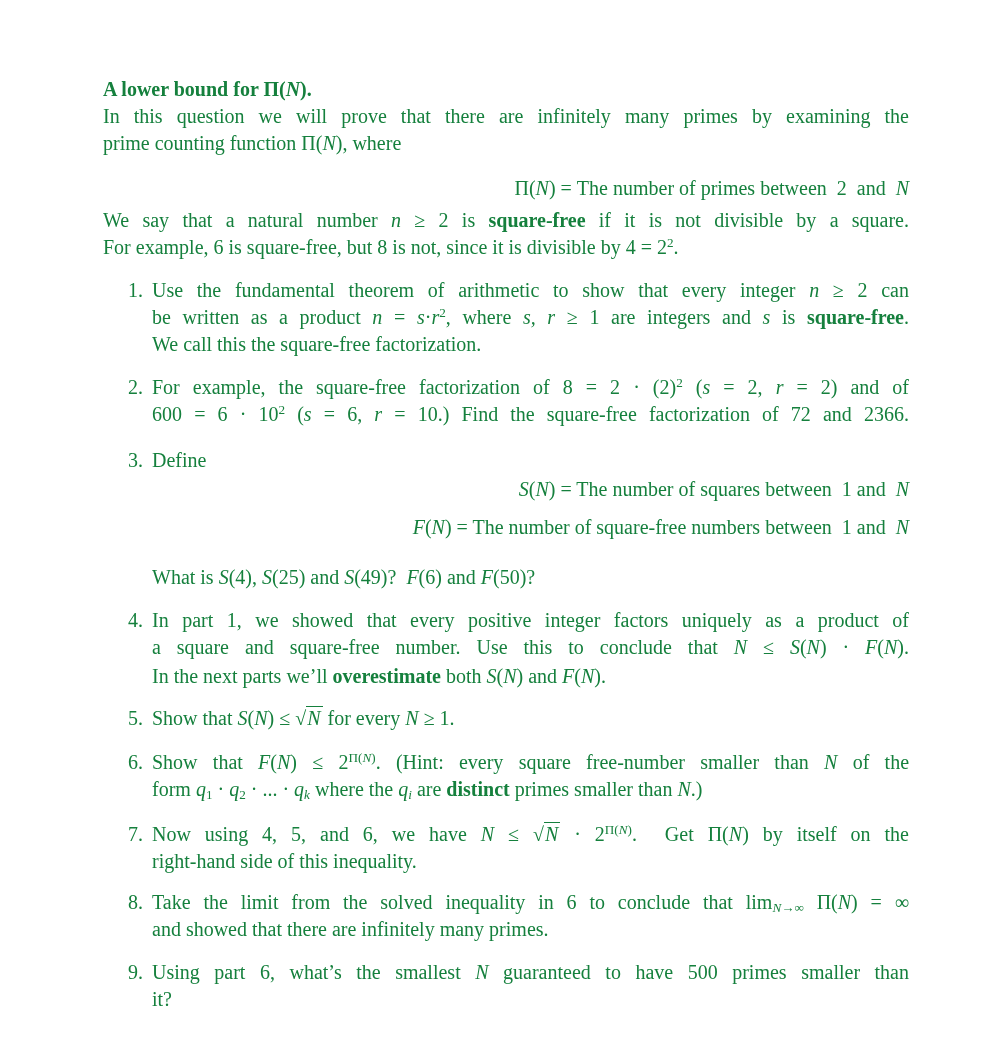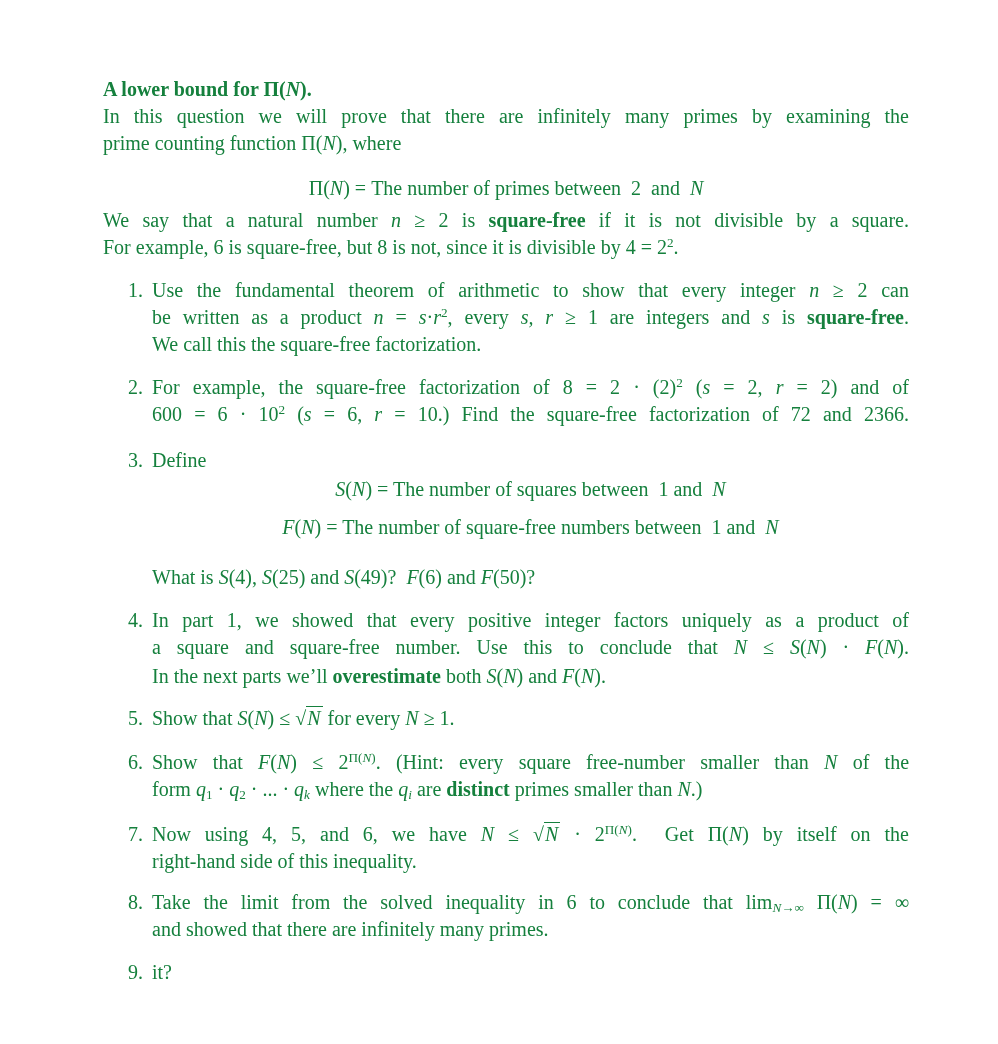--- a/index.html
+++ b/index.html
@@ -15,21 +15,21 @@
     color: #15803d;
   }
   .doc {
     position: absolute;
     left: 103px;
     top: 76px;
     width: 806px;
   }
   .line { min-height: 27px; }
   .j { text-align: justify; text-align-last: justify; }
-  .deq { text-align: center; }
+  .deq { text-align: right; }
   .bf { font-weight: bold; }
   .mi { font-style: italic; }
   .bi { font-weight: bold; font-style: italic; }
   sup { font-size: 66%; line-height: 0; vertical-align: baseline; position: relative; top: -0.5em; }
   sub { font-size: 66%; line-height: 0; vertical-align: baseline; position: relative; top: 0.22em; }
   .sqrt { white-space: nowrap; }
   .sqrt .ovl { border-top: 1.4px solid currentColor; padding: 0 2px 0 1px; }
   .item { position: relative; padding-left: 49px; }
   .item .num { position: absolute; left: 25px; top: 0; }
 </style>
@@ -49,21 +49,21 @@
     <div class="line deq" style="margin-top:18px"><span>Π(</span><span class="mi">N</span><span>) = The number of primes between &nbsp;2 &nbsp;and &nbsp;</span><span class="mi">N</span></div>
 
     <div style="margin-top:5px">
       <div class="line j"><span>We say that a natural number </span><span class="mi">n</span><span> ≥ 2 is </span><span class="bf">square-free</span><span> if it is not divisible by a square.</span></div>
       <div class="line"><span>For example, 6 is square-free, but 8 is not, since it is divisible by 4 = 2</span><sup><span>2</span></sup><span>.</span></div>
     </div>
 
     <div class="item" style="margin-top:16px">
       <span class="num">1.</span>
       <div class="line j"><span>Use the fundamental theorem of arithmetic to show that every integer </span><span class="mi">n</span><span> ≥ 2 can</span></div>
-      <div class="line j"><span>be written as a product </span><span class="mi">n</span><span> = </span><span class="mi">s</span><span>·</span><span class="mi">r</span><sup><span>2</span></sup><span>, every </span><span class="mi">s, r</span><span> ≥ 1 are integers and </span><span class="mi">s</span><span> is </span><span class="bf">square-free</span><span>.</span></div>
+      <div class="line j"><span>be written as a product </span><span class="mi">n</span><span> = </span><span class="mi">s</span><span>·</span><span class="mi">r</span><sup><span>2</span></sup><span>, where </span><span class="mi">s, r</span><span> ≥ 1 are integers and </span><span class="mi">s</span><span> is </span><span class="bf">square-free</span><span>.</span></div>
       <div class="line"><span>We call this the square-free factorization.</span></div>
     </div>
 
     <div class="item" style="margin-top:16px">
       <span class="num">2.</span>
       <div class="line j"><span>For example, the square-free factorization of 8 = 2 · (2)</span><sup><span>2</span></sup><span> (</span><span class="mi">s</span><span> = 2, </span><span class="mi">r</span><span> = 2) and of</span></div>
       <div class="line j"><span>600 = 6 · 10</span><sup><span>2</span></sup><span> (</span><span class="mi">s</span><span> = 6, </span><span class="mi">r</span><span> = 10.) Find the square-free factorization of 72 and 2366.</span></div>
     </div>
 
     <div class="item" style="margin-top:19px">
@@ -99,17 +99,18 @@
     </div>
 
     <div class="item" style="margin-top:14px">
       <span class="num">8.</span>
       <div class="line j"><span>Take the limit from the solved inequality in 6 to conclude that lim</span><sub><span class="mi">N</span><span>→∞</span></sub><span> Π(</span><span class="mi">N</span><span>) = ∞</span></div>
       <div class="line"><span>and showed that there are infinitely many primes.</span></div>
     </div>
 
     <div class="item" style="margin-top:16px">
       <span class="num">9.</span>
+      <div class="line j"><span>Using part 6, what’s the smallest </span><span class="mi">N</span><span> guaranteed to have 500 primes smaller than</span></div>
       <div class="line"><span>it?</span></div>
     </div>
 
   </div>
 </div>
 
 </body></html>

